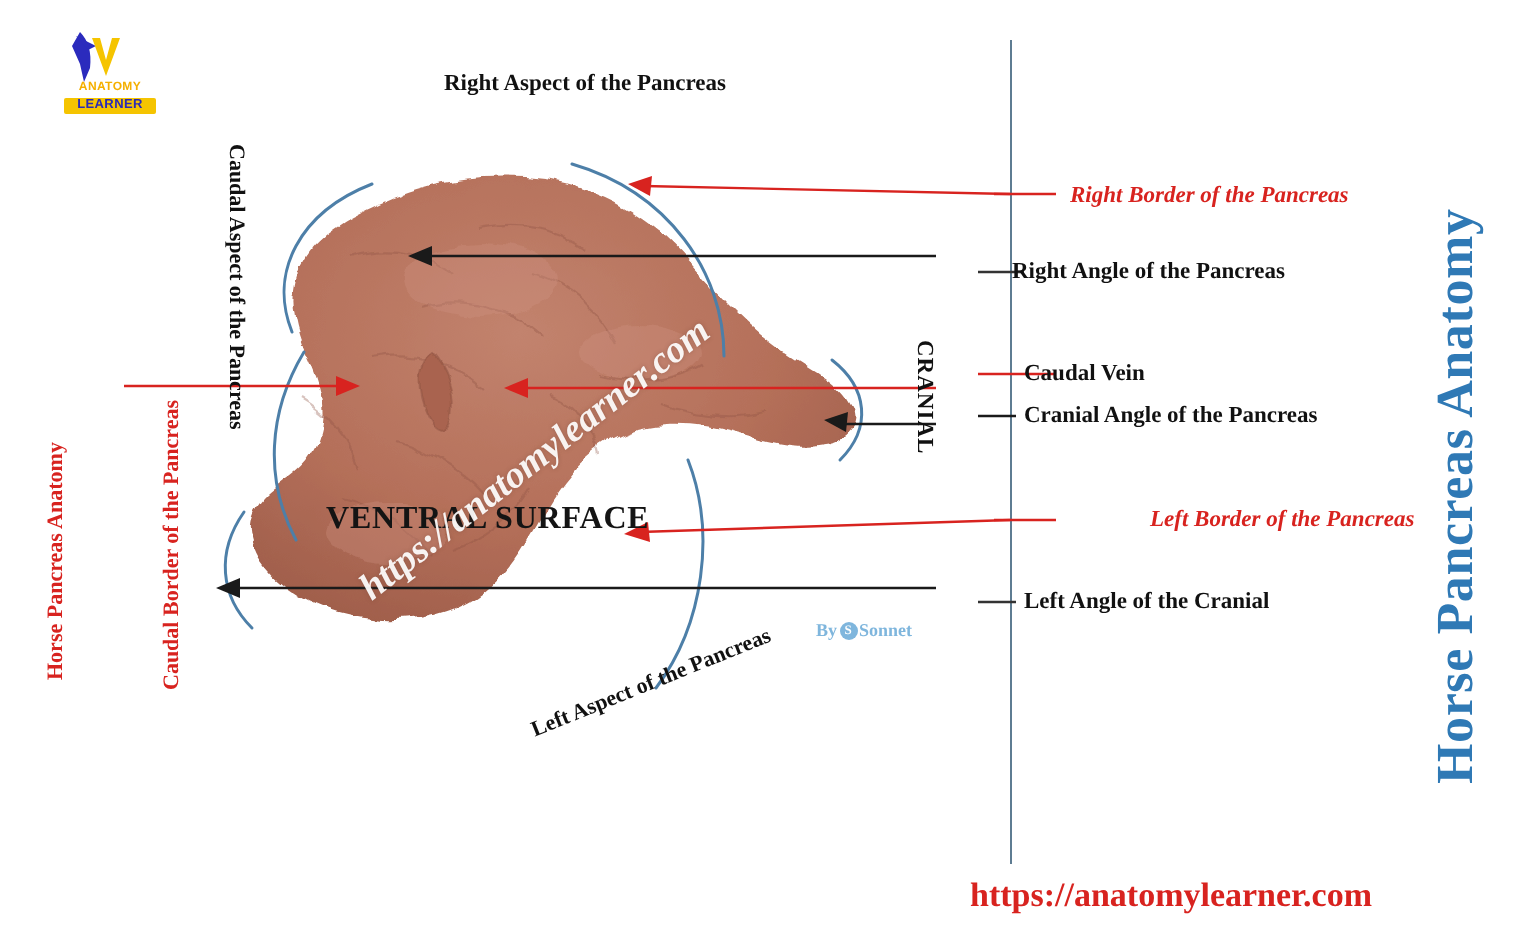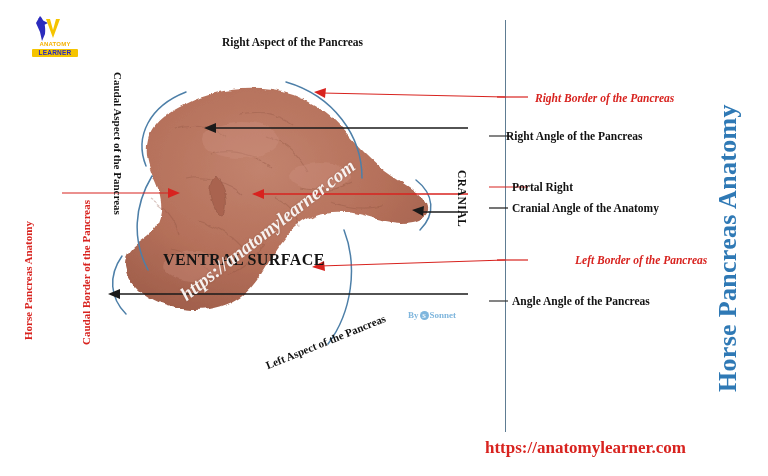--- a/index.html
+++ b/index.html
@@ -260,24 +260,24 @@
   <div class="abs lbl rot-ccw t-horse-left">Horse Pancreas Anatomy</div>
 
   <div class="abs lbl rot-cw t-cranial">CRANIAL</div>
 
   <div class="abs lbl t-leftaspect">Left Aspect of the Pancreas</div>
 
   <div class="abs lbl rot-ccw t-title-right">Horse Pancreas Anatomy</div>
 
   <div class="abs lbl leg lbl-red   leg-rb">Right Border of the Pancreas</div>
   <div class="abs lbl leg lbl-black leg-ra">Right Angle of the Pancreas</div>
-  <div class="abs lbl leg lbl-black leg-pv">Portal Right</div>
-  <div class="abs lbl leg lbl-black leg-ca">Cranial Angle of the Anatomy</div>
+  <div class="abs lbl leg lbl-black leg-pv">Caudal Vein</div>
+  <div class="abs lbl leg lbl-black leg-ca">Cranial Angle of the Pancreas</div>
   <div class="abs lbl leg lbl-red   leg-lb">Left Border of the Pancreas</div>
-  <div class="abs lbl leg lbl-black leg-la">Angle Angle of the Pancreas</div>
+  <div class="abs lbl leg lbl-black leg-la">Left Angle of the Cranial</div>
 
   <div class="abs wm-diag">https://anatomylearner.com</div>
 
   <div class="abs by-sonnet">
     <span>By</span><span class="circ">S</span><span>Sonnet</span>
   </div>
 
 
   <div class="abs footer-url">https://anatomylearner.com</div>
 

